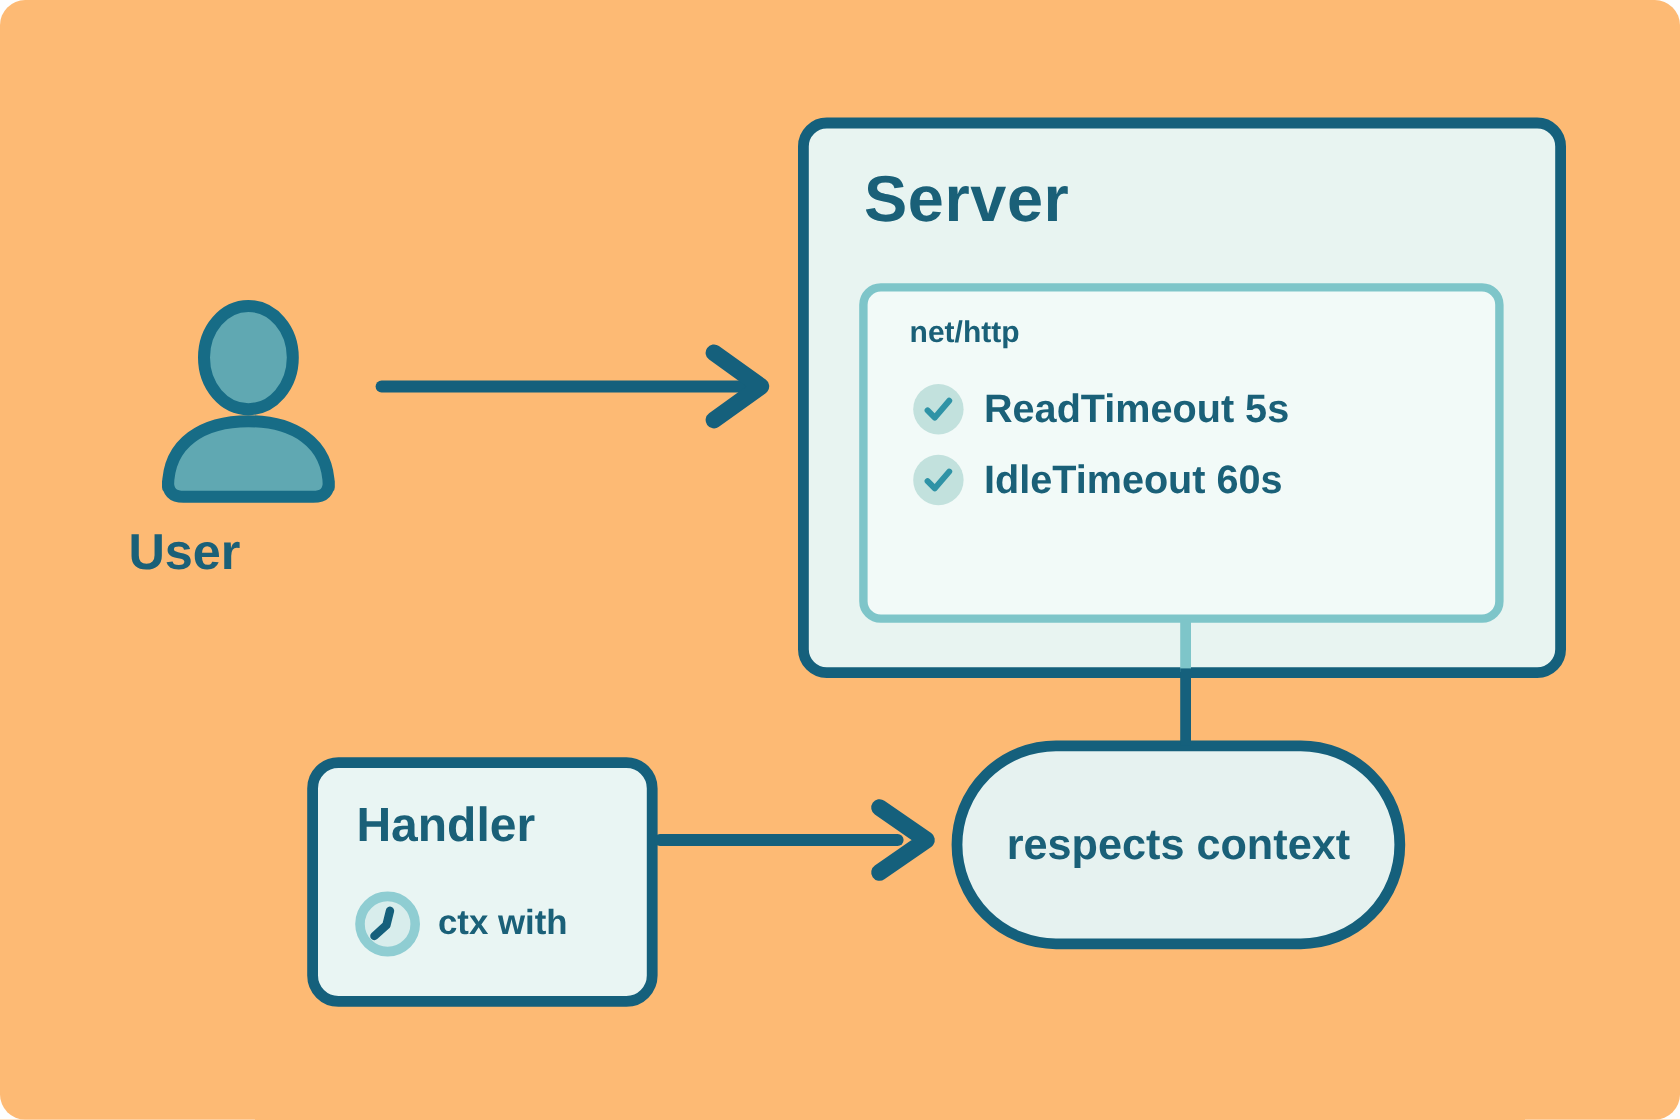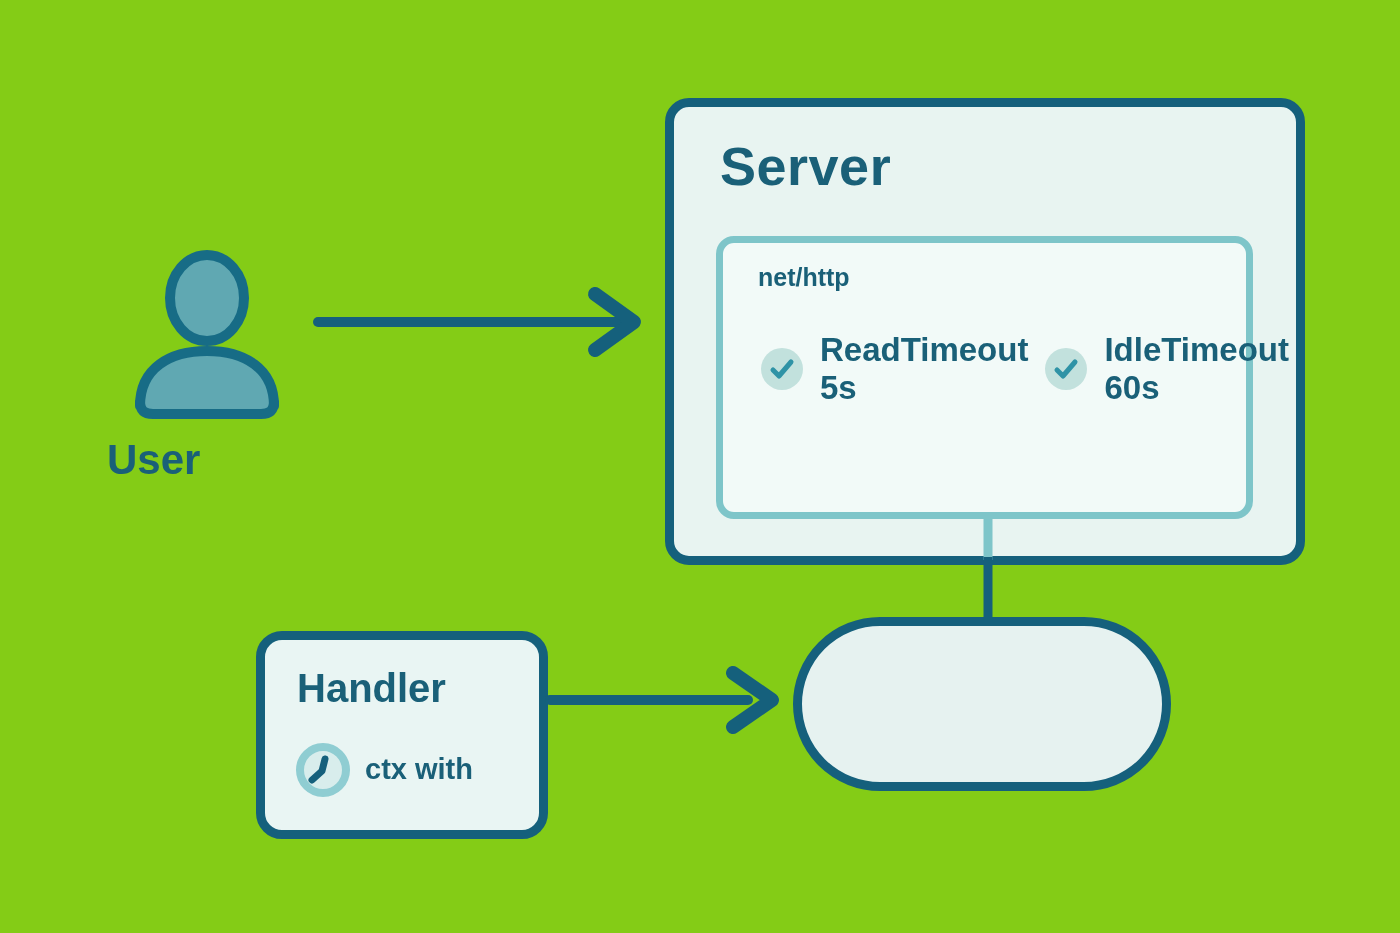--- a/index.html
+++ b/index.html
@@ -6,21 +6,22 @@
   html, body { width: 1400px; height: 933px; }
   body {
     background: #fdfefe;
     font-family: "Liberation Sans", sans-serif;
     overflow: hidden;
   }
   .canvas {
     position: relative;
     width: 1400px;
     height: 933px;
-    background: #84cc16;
+    background: #fdba74;
+    border-radius: 21px;
   }
   .overlay-svg {
     position: absolute;
     left: 0; top: 0;
     width: 1400px; height: 933px;
     pointer-events: none;
     z-index: 5;
   }
 
   
@@ -51,23 +52,23 @@
   }
   .nethttp-title {
     position: absolute;
     left: 35px; top: 20px;
     font-size: 25px;
     font-weight: bold;
     color: #1a6078;
   }
   .timeout-list {
     position: absolute;
-    left: 38px; top: 88px;
-    display: flex;
-    flex-direction: row;
+    left: 38px; top: 77px;
+    display: flex;
+    flex-direction: column;
     gap: 17px;
   }
   .timeout-item {
     display: flex;
     align-items: center;
     gap: 17px;
   }
   .check-circle {
     width: 42px; height: 42px;
     border-radius: 50%;
@@ -184,20 +185,21 @@
         <circle cx="28" cy="28" r="23" fill="#d8edec" stroke="#8fcdd2" stroke-width="8"></circle>
         <path d="M30 17 L27 29 L17 38" fill="none" stroke="#15607c" stroke-width="7" stroke-linecap="round" stroke-linejoin="round"></path>
       </svg>
       <div class="handler-note-text">
         <div>ctx with</div>
       </div>
     </div>
   </div>
 
   <div class="pill">
+    <div class="pill-line">respects context</div>
   </div>
 
   <div class="user-label">User</div>
 
   <svg class="overlay-svg" viewBox="0 0 1400 933">
 
     <g>
       <ellipse cx="207" cy="298" rx="37" ry="43" fill="#60a8b2" stroke="#176c86" stroke-width="10"></ellipse>
       <path d="M140 406 C140 368 170 351 207 351 C244 351 274 368 274 406 L274 401
                C274 411 269 414 261 414 L153 414 C145 414 140 411 140 401 Z" fill="#60a8b2" stroke="#176c86" stroke-width="10" stroke-linejoin="round"></path>

